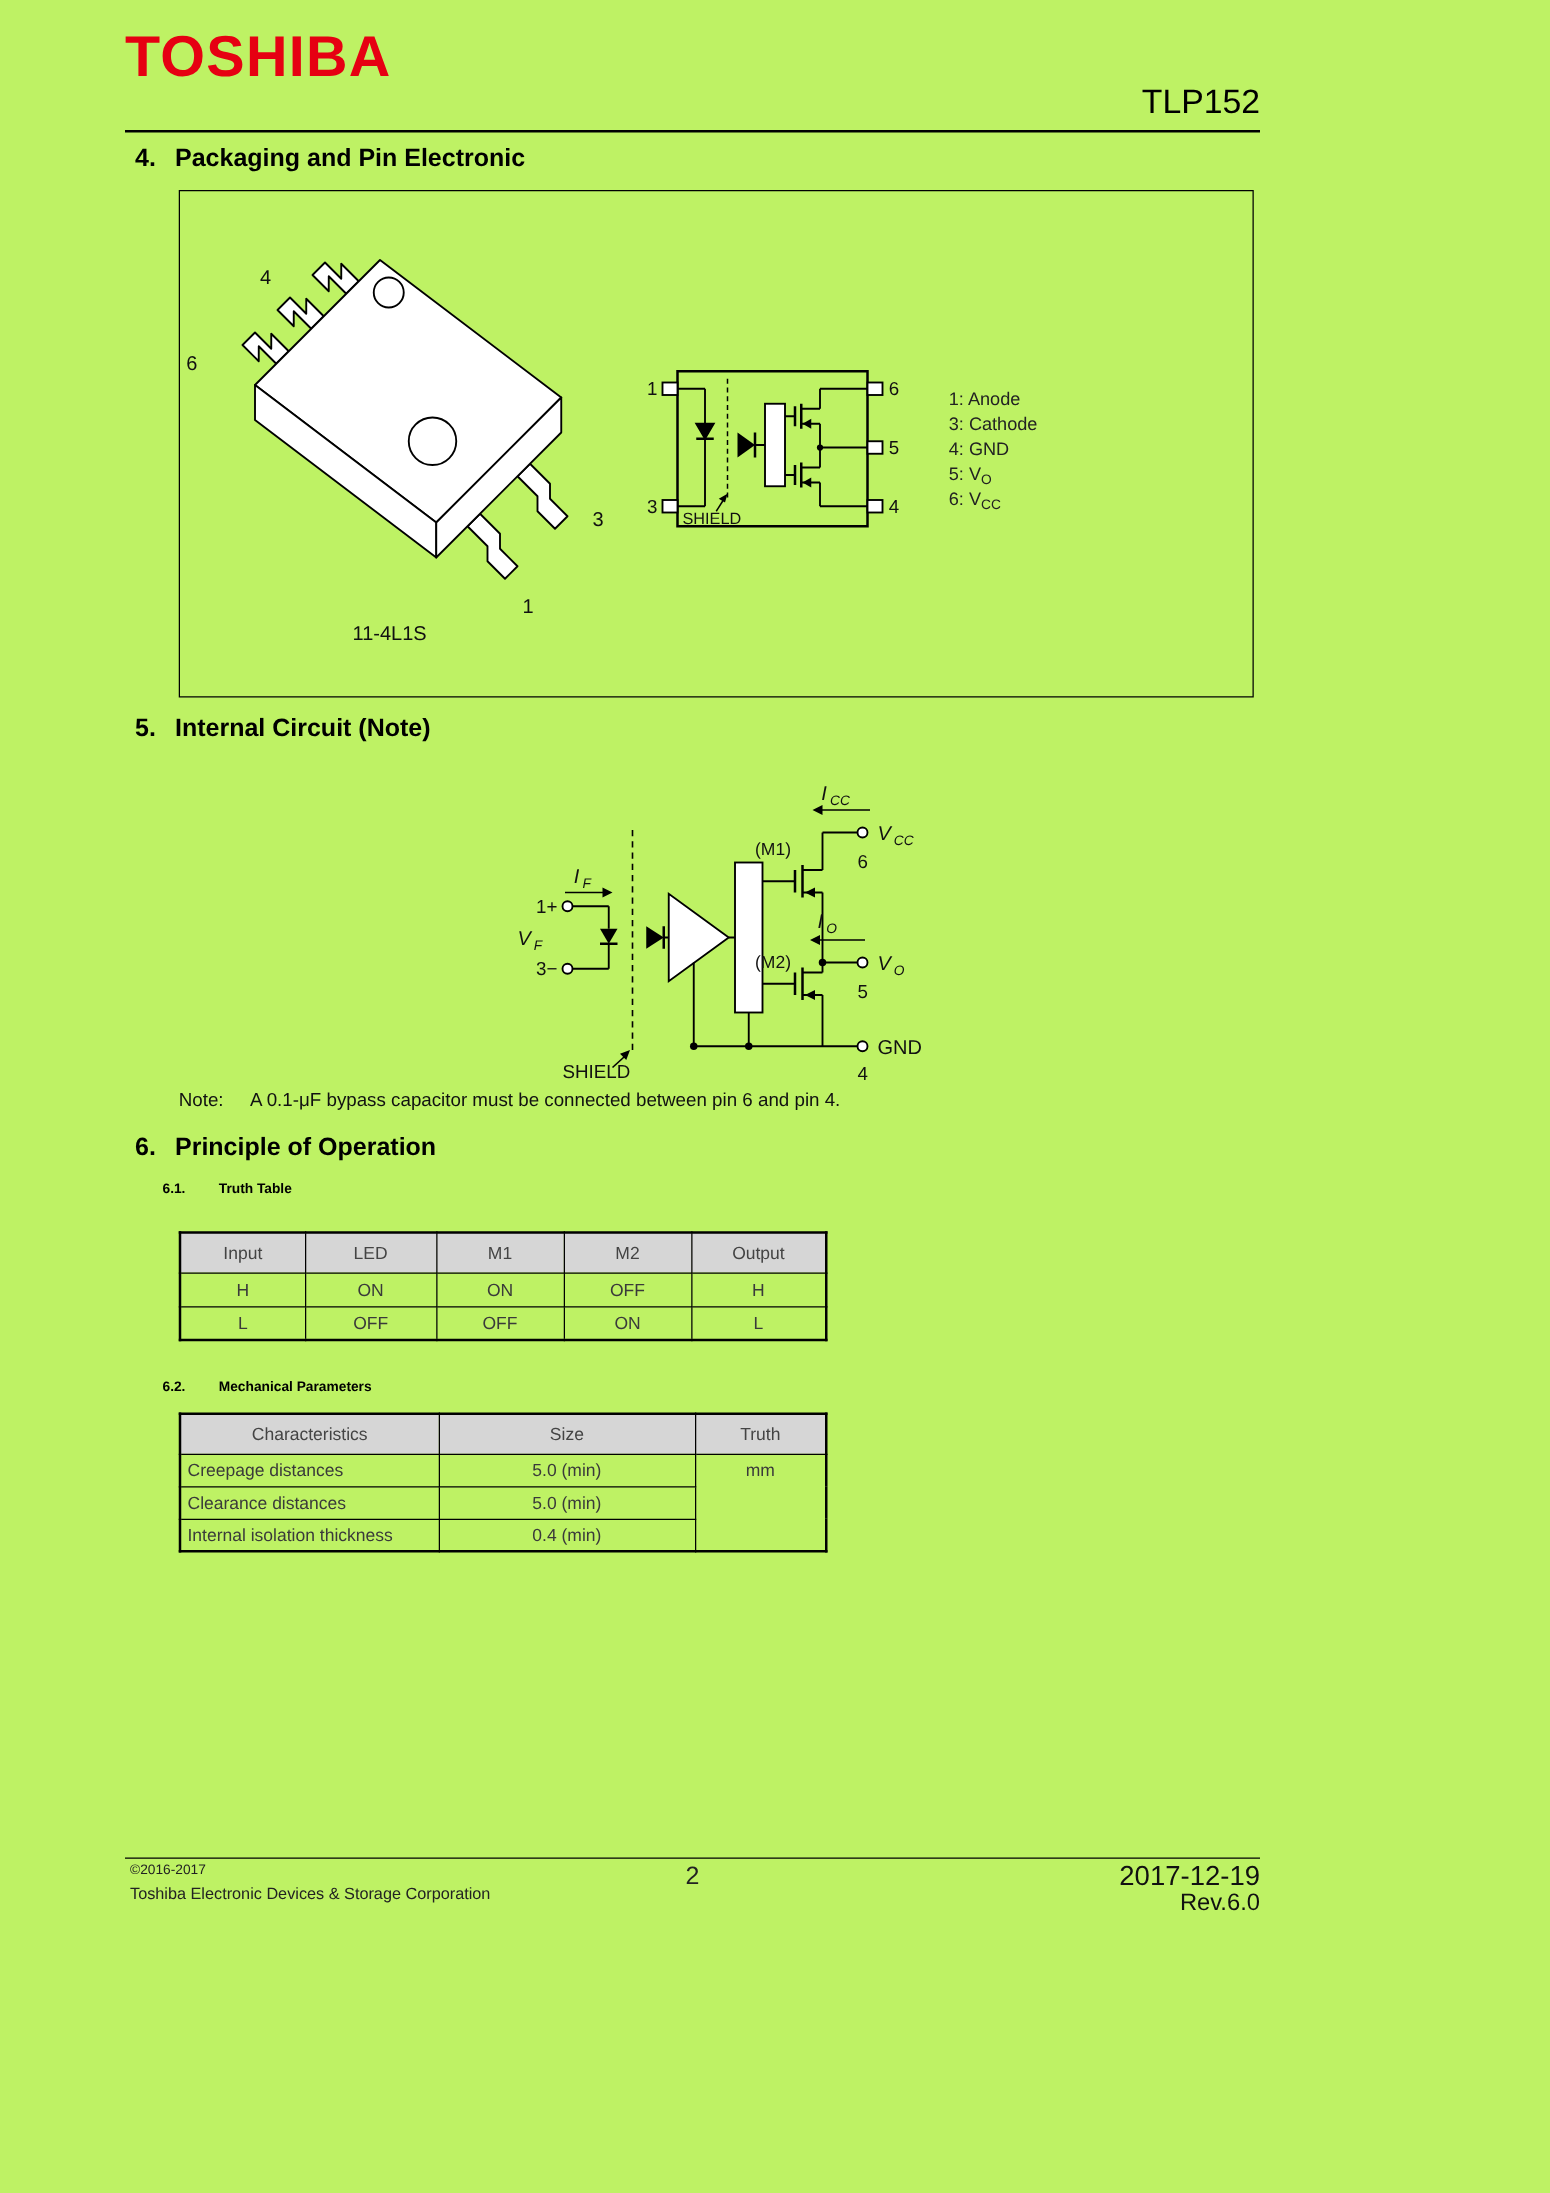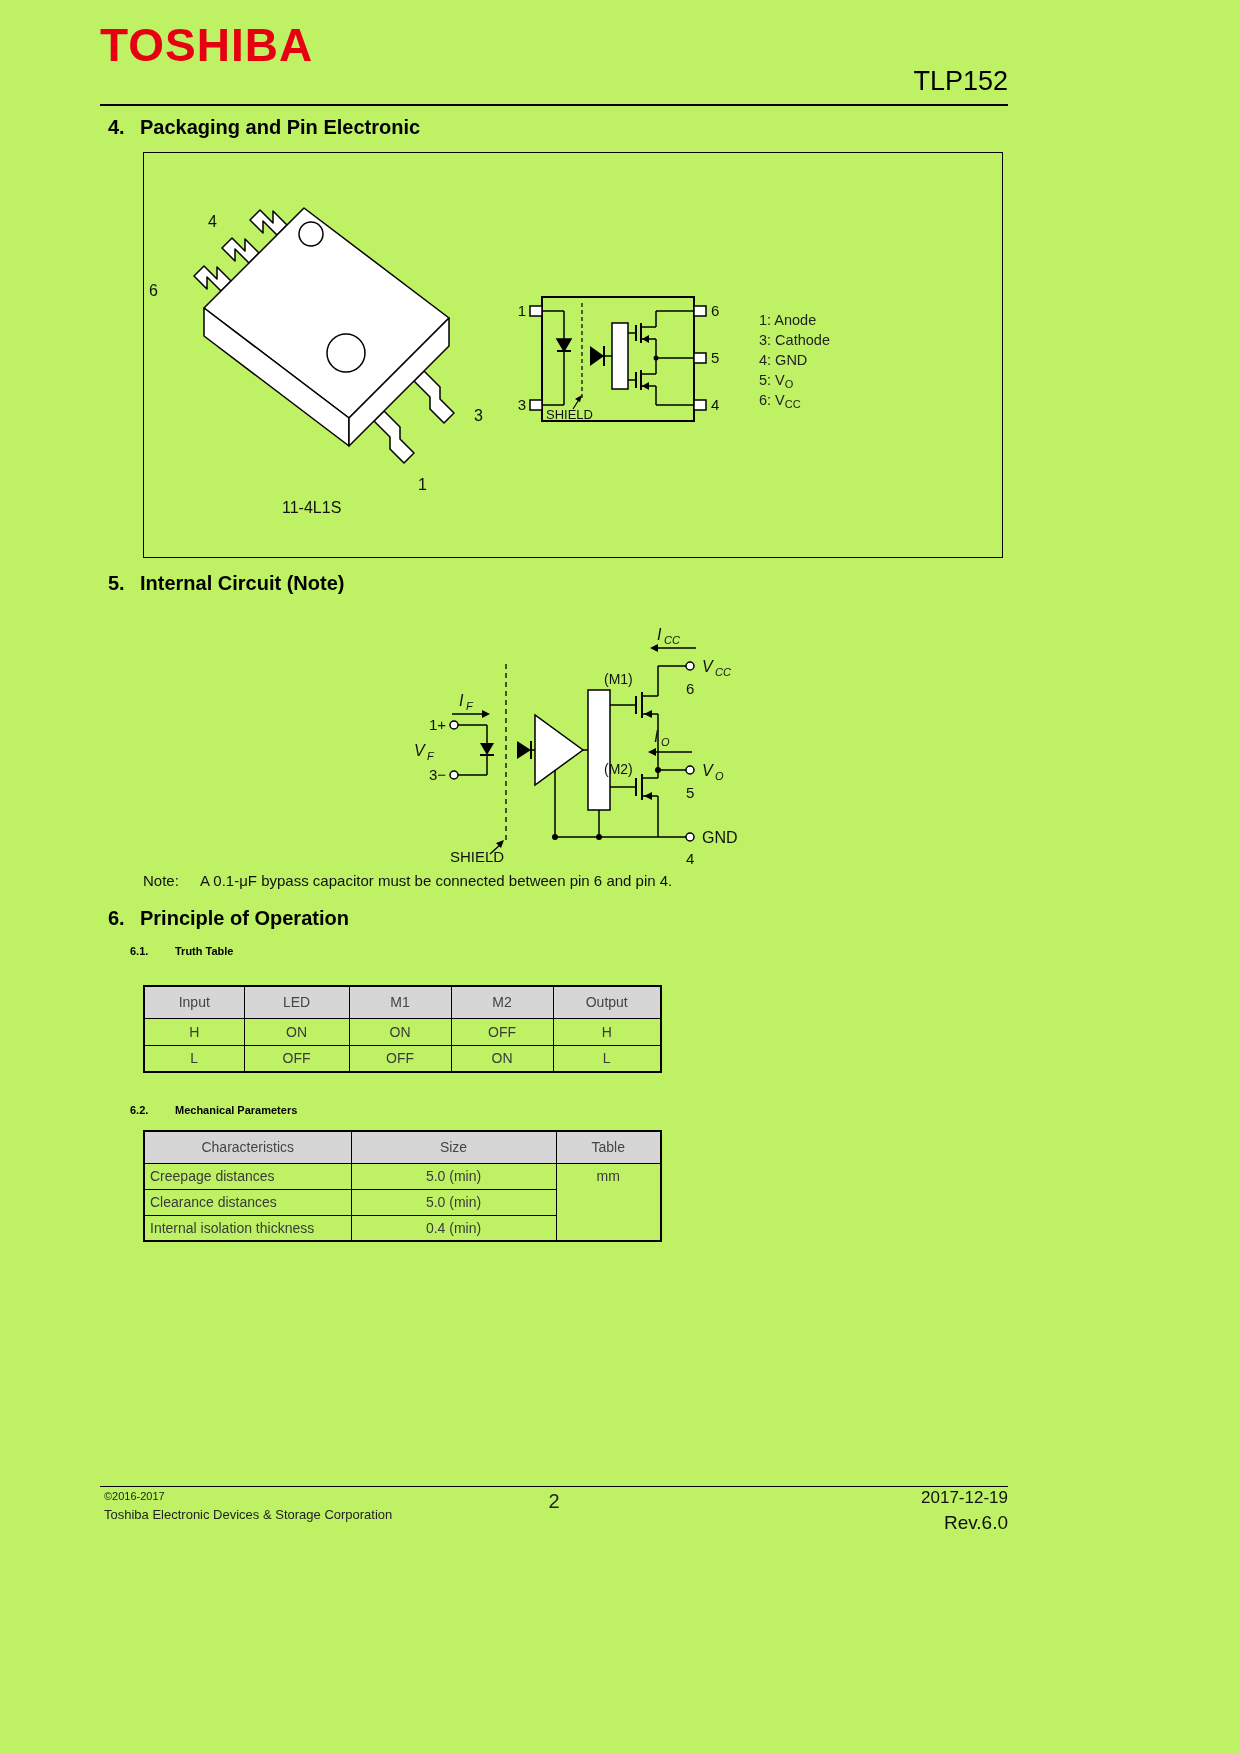--- a/index.html
+++ b/index.html
@@ -39,21 +39,21 @@
   .truth-table { left:143px; top:985px; }
   .mech-table { left:143px; top:1130px; }
   .mech-table td { height:26px; }
   .mech-table td.l { text-align:left; padding-left:5px; }
   .mech-table td.unit { vertical-align:top; padding-top:4px; }
 
   .footer-rule { left:100px; top:1486px; width:908px; height:1px; background:#000; }
   .footer-copy { left:104px; top:1490px; font-size:11px; color:#222; }
   .footer-company { left:104px; top:1507px; font-size:13px; color:#222; }
   .footer-page { left:100px; top:1490px; width:908px; text-align:center; font-size:20px; color:#222; }
-  .footer-date { right:232px; top:1488px; font-size:17px; color:#111; text-align:right; }
+  .footer-date { right:232px; top:1488px; font-size:22px; color:#111; text-align:right; }
   .footer-rev { right:232px; top:1512px; font-size:19px; color:#111; text-align:right; }
 </style>
 </head>
 <body>
 
 <div class="page">
 
   <div class="abs logo">TOSHIBA</div>
   <div class="abs part-number">TLP152</div>
   <div class="abs header-rule"></div>
@@ -317,21 +317,21 @@
   <div class="abs h1 sub" style="left:118px; top:1092px;">
     <span class="num">6.2.</span>
     <span>Mechanical Parameters</span>
   </div>
 
   <table class="abs mech-table">
     <thead>
       <tr>
         <th style="width:207px">Characteristics</th>
         <th style="width:205px">Size</th>
-        <th style="width:105px">Table</th>
+        <th style="width:105px">Truth</th>
       </tr>
     </thead>
     <tbody>
       <tr>
         <td class="l">Creepage distances</td>
         <td>5.0 (min)</td>
         <td class="unit" rowspan="3">mm</td>
       </tr>
       <tr>
         <td class="l">Clearance distances</td>

